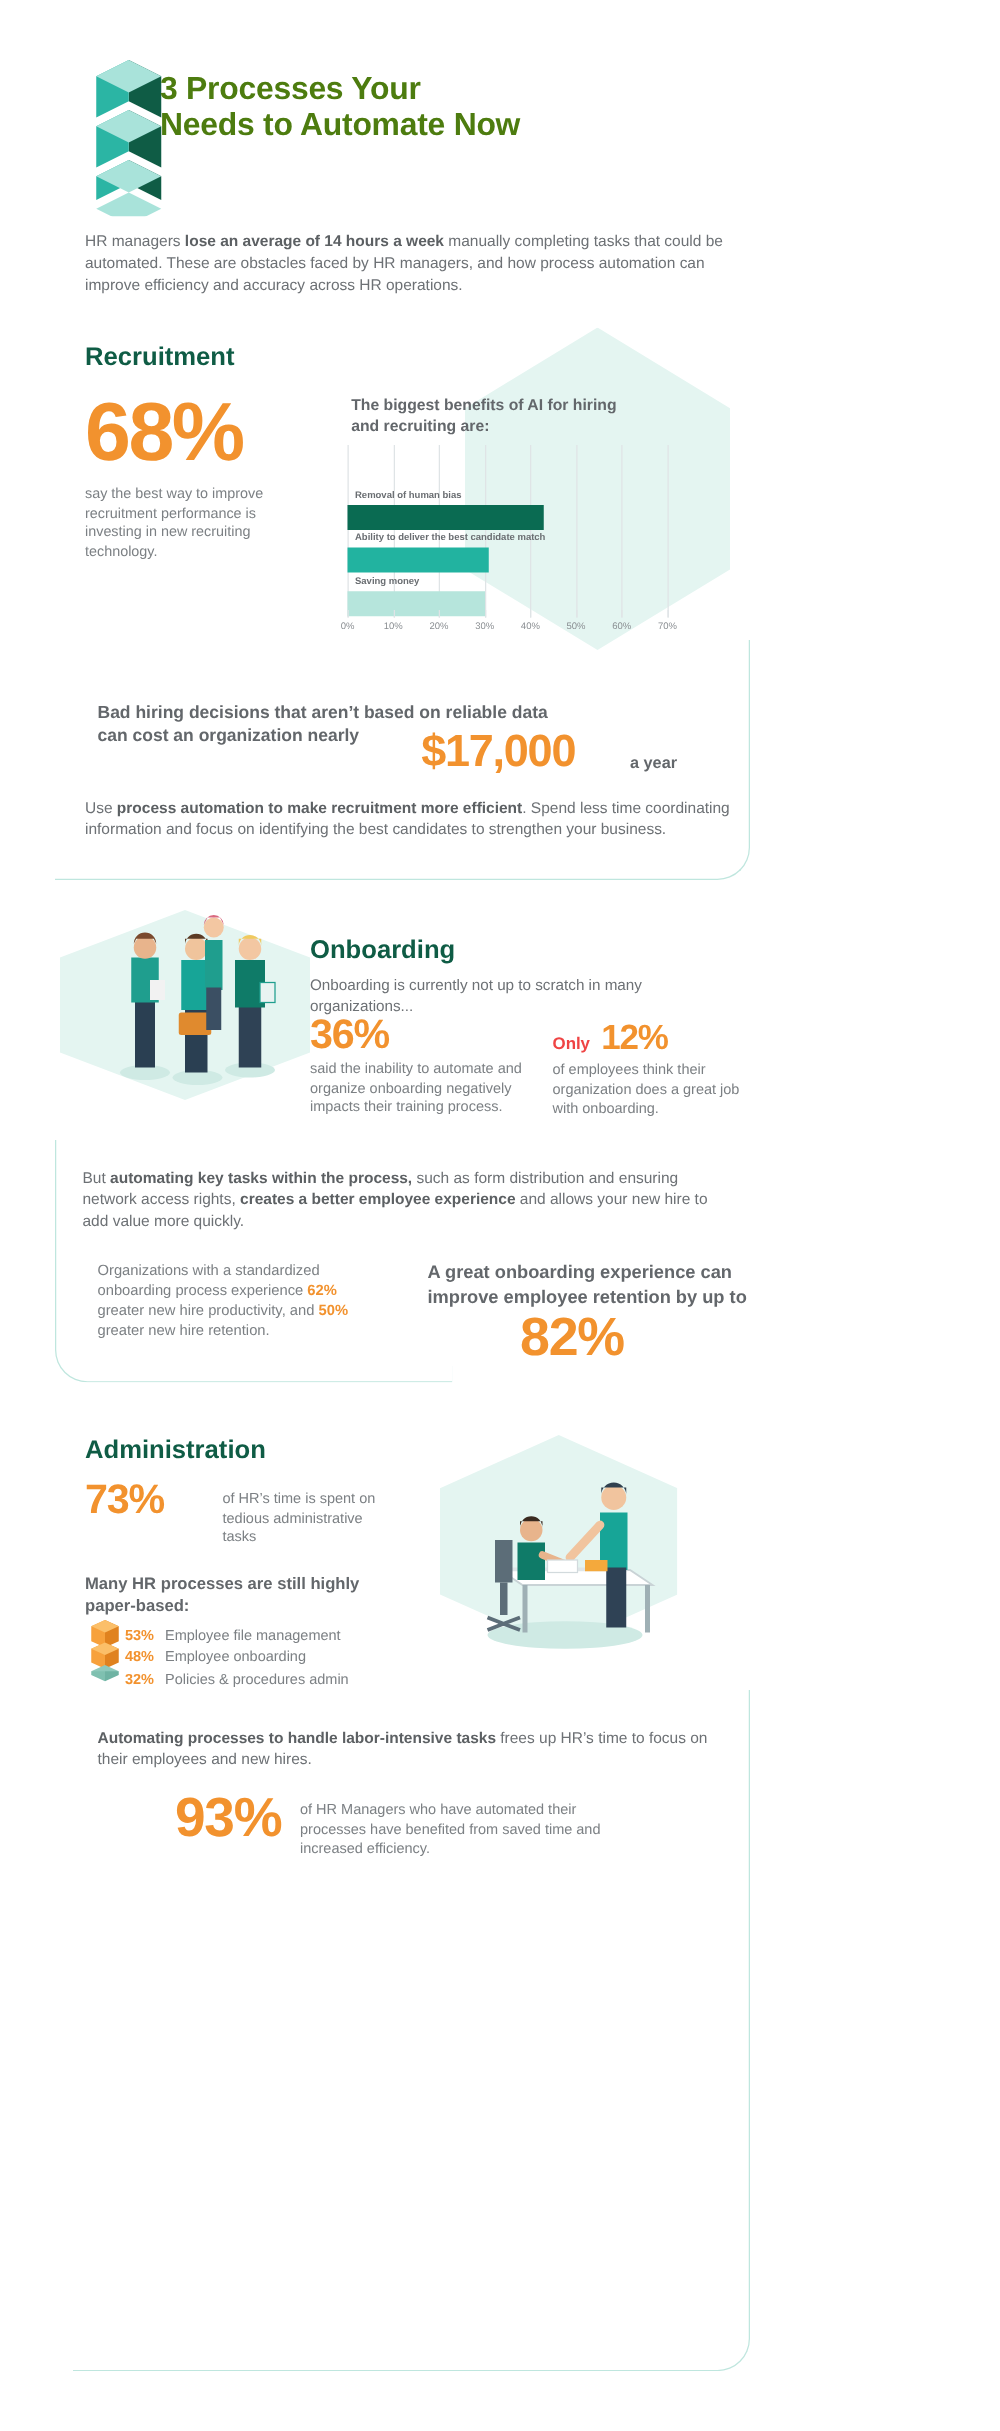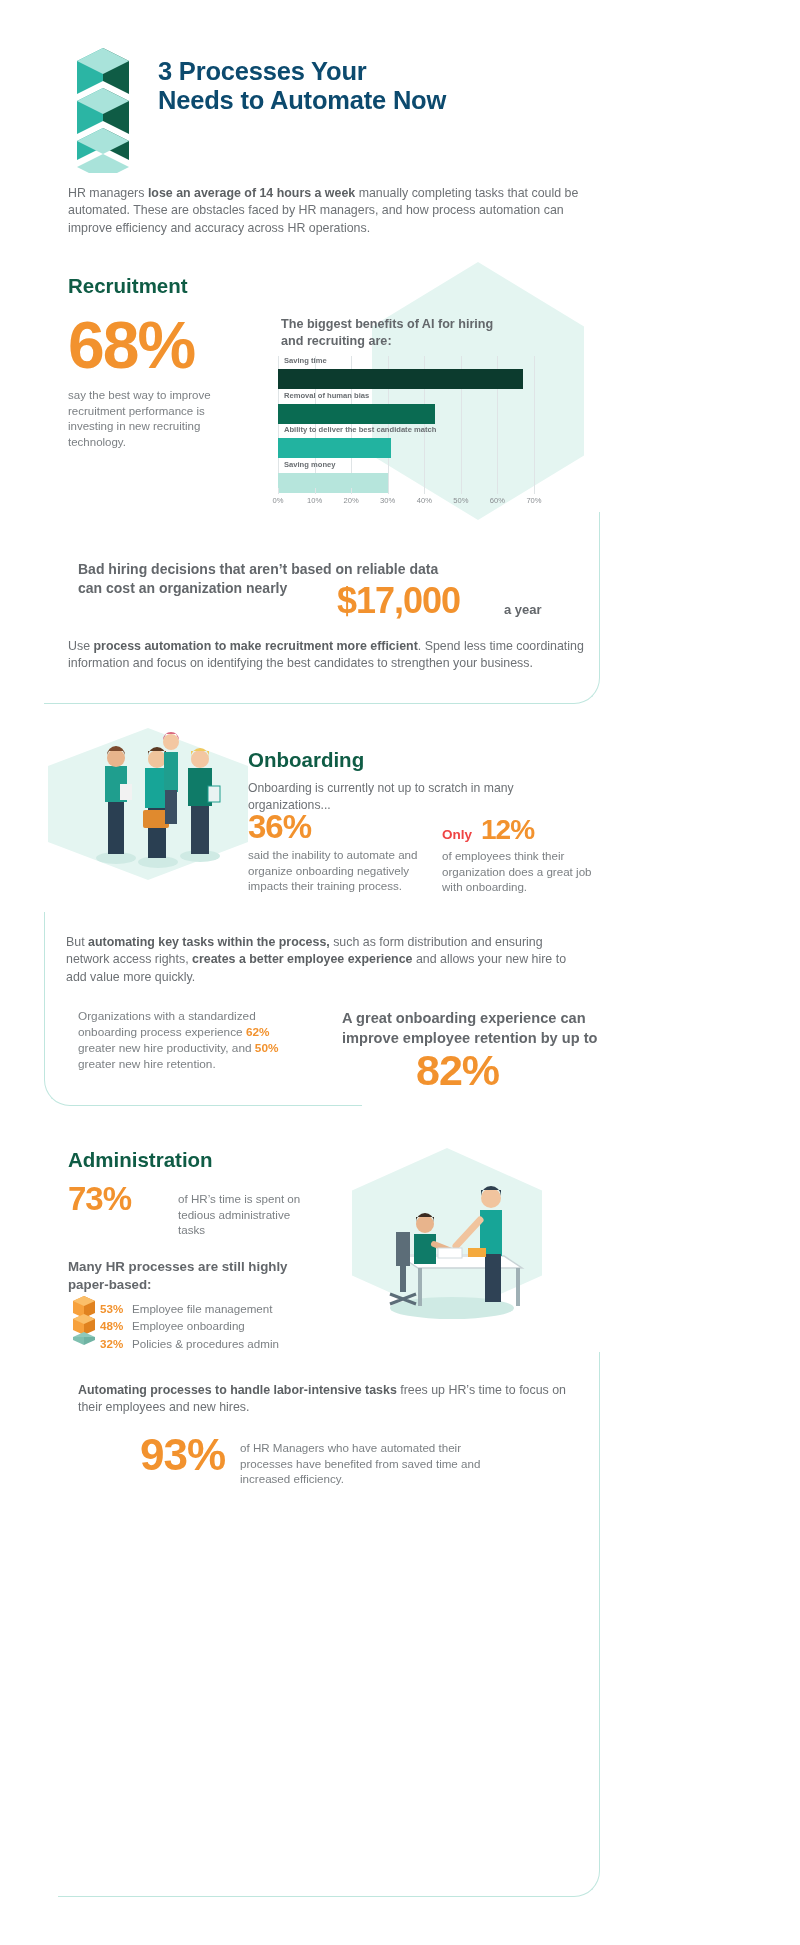--- a/index.html
+++ b/index.html
@@ -20,21 +20,21 @@
   .header { position: absolute; left: 0; top: 0; width: 800px; height: 185px; }
   .logo-mark { position: absolute; left: 72px; top: 48px; width: 62px; height: 125px; }
   .title-block { position: absolute; left: 128px; top: 57px; }
   .title-line {
     font-size: 25.5px;
     font-weight: bold;
     line-height: 29px;
     letter-spacing: -0.2px;
     white-space: nowrap;
   }
-  .t-green { color: #0c4a6e; margin-left: 30px; }
+  .t-green { color: #4d7c0f; }
   .t-orange { color: #f2922e; }
 
   
   .intro {
     position: absolute;
     left: 68px; top: 185px;
     width: 512px;
     font-size: 12.4px;
     line-height: 17.4px;
     color: #6d7175;
@@ -258,24 +258,20 @@
   <div class="chart">
     <div class="plot" id="plot">
         <div class="gridline" style="left: 0px;"></div>
         <div class="gridline" style="left: 36.5714px;"></div>
         <div class="gridline" style="left: 73.1429px;"></div>
         <div class="gridline" style="left: 109.714px;"></div>
         <div class="gridline" style="left: 146.286px;"></div>
         <div class="gridline" style="left: 182.857px;"></div>
         <div class="gridline" style="left: 219.429px;"></div>
         <div class="gridline" style="left: 256px;"></div>
-        <div class="bar-row" style="top: 0px;">
-          <div class="bar-label">Saving time</div>
-          <div class="bar" style="width: 245.029px; background: rgb(12, 59, 46);"></div>
-        </div>
         <div class="bar-row" style="top: 34.5px;">
           <div class="bar-label">Removal of human bias</div>
           <div class="bar" style="width: 157.257px; background: rgb(10, 107, 82);"></div>
         </div>
         <div class="bar-row" style="top: 69px;">
           <div class="bar-label">Ability to deliver the best candidate match</div>
           <div class="bar" style="width: 113.371px; background: rgb(34, 179, 160);"></div>
         </div>
         <div class="bar-row" style="top: 103.5px;">
           <div class="bar-label">Saving money</div>

